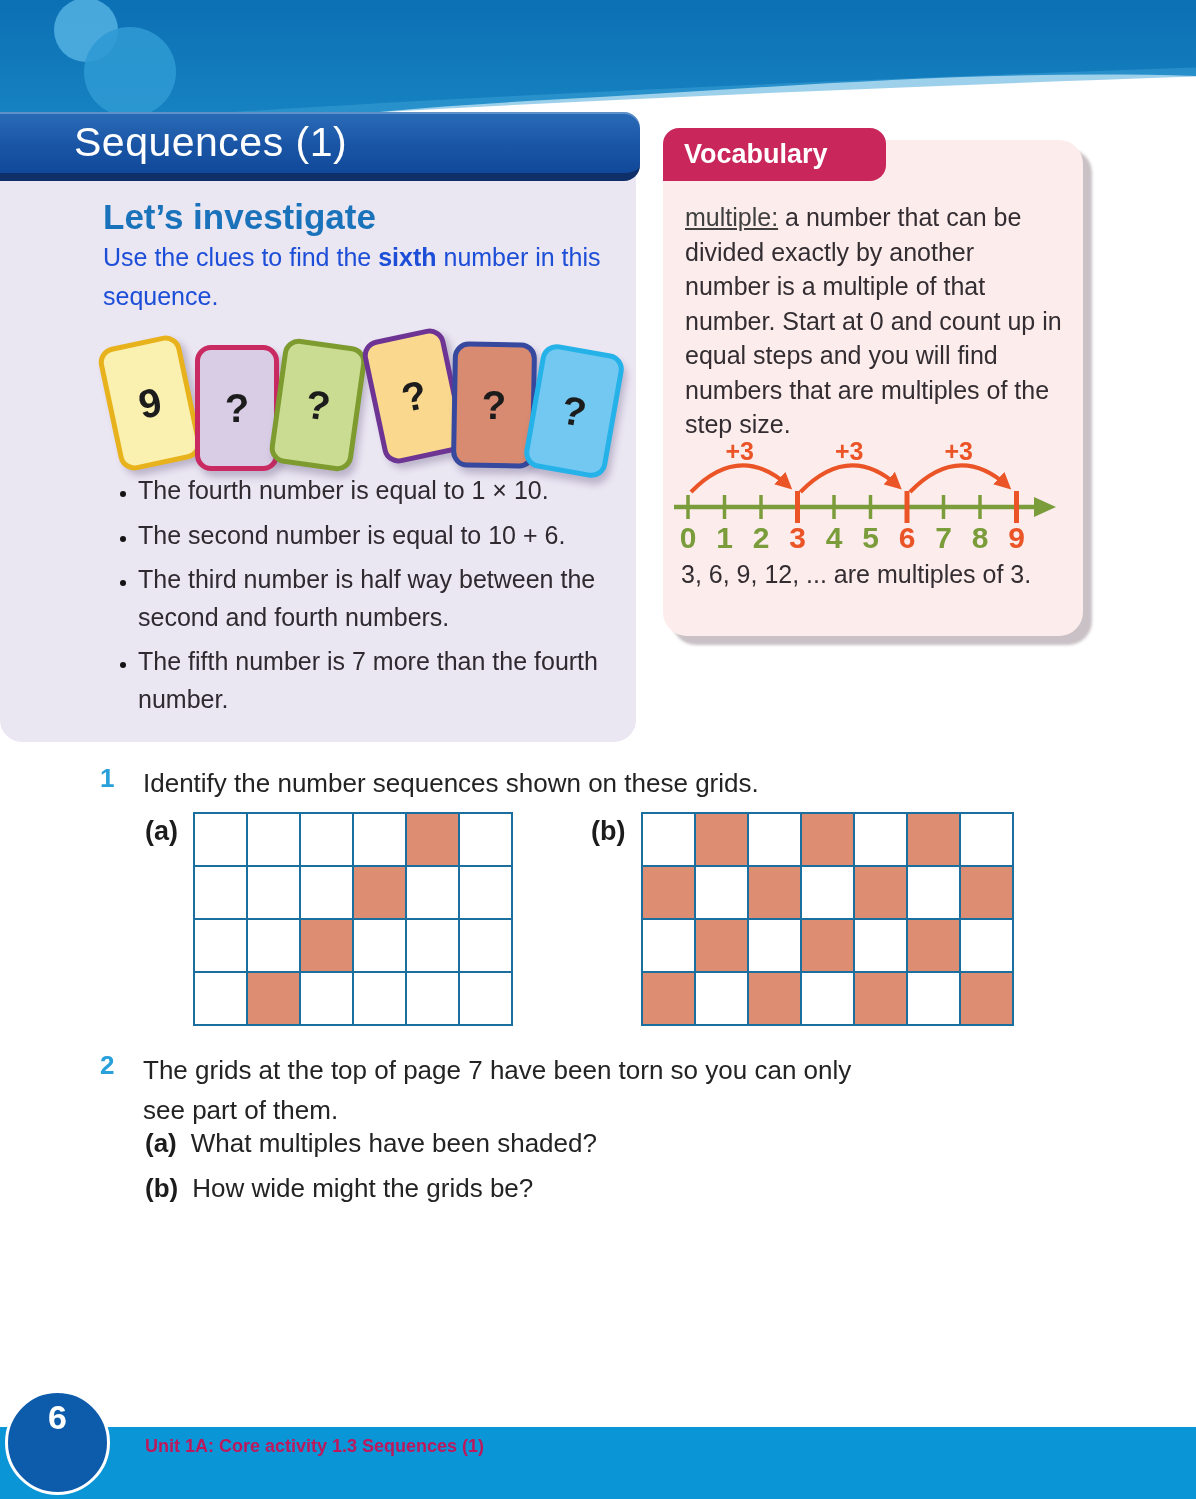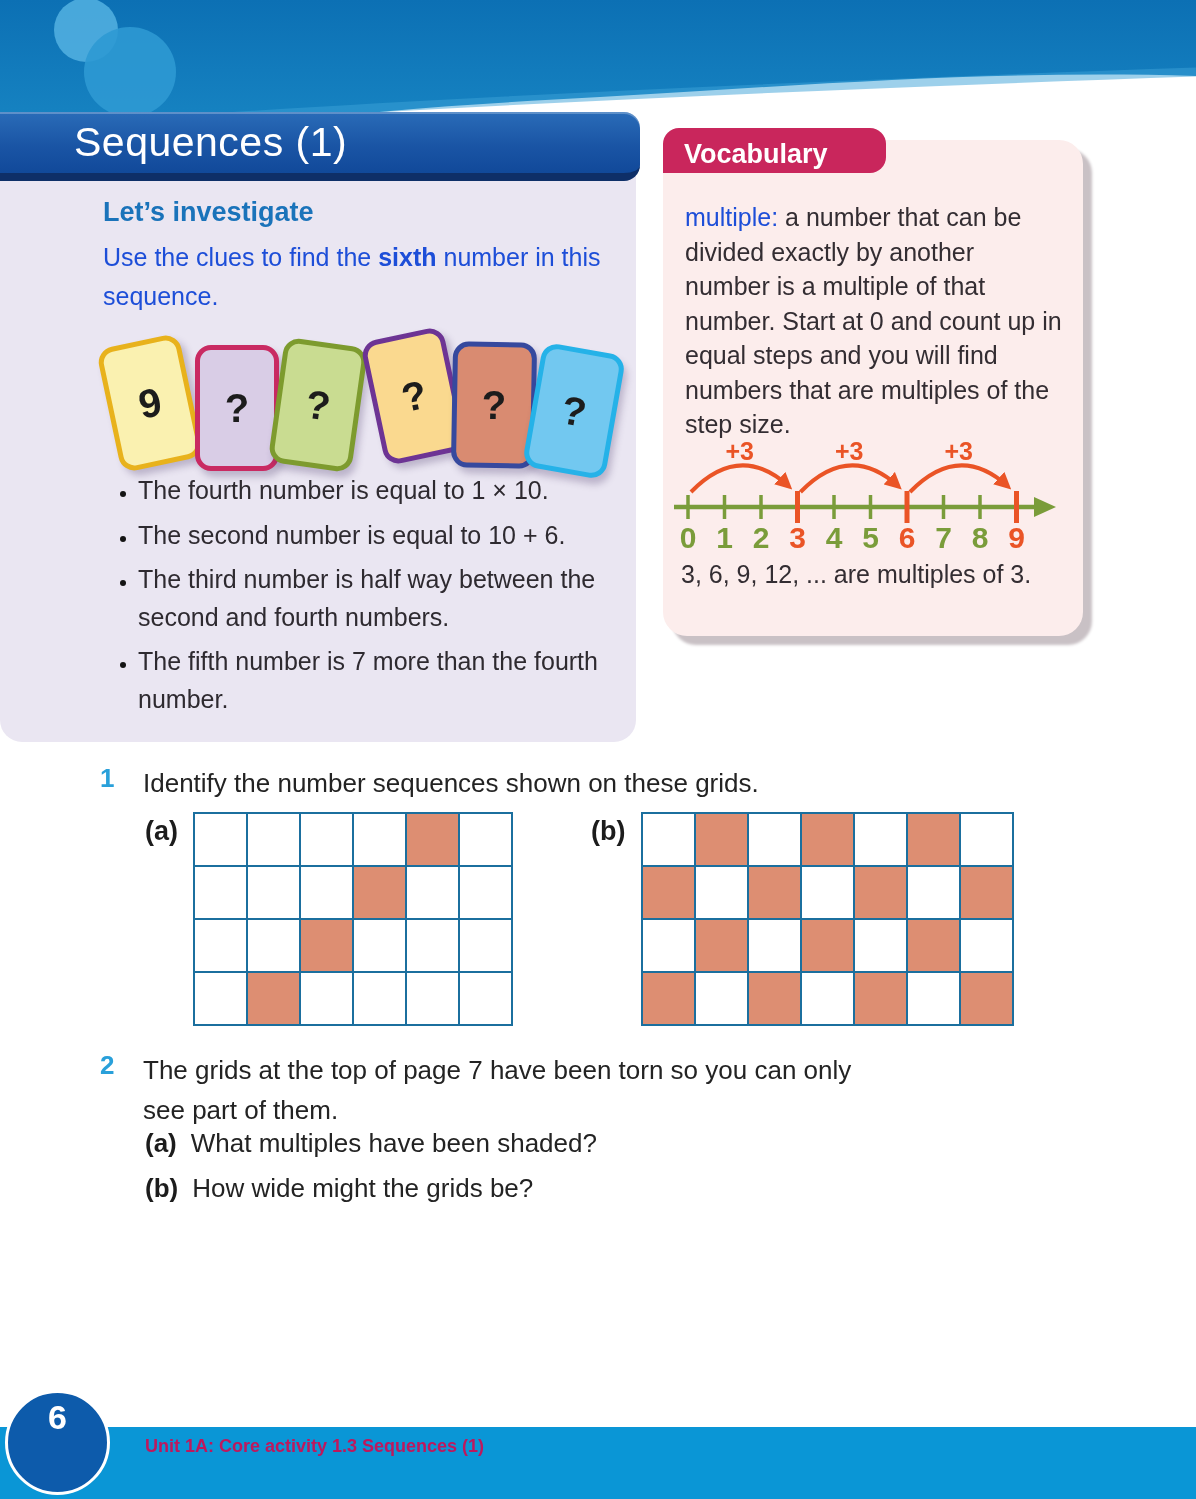--- a/index.html
+++ b/index.html
@@ -13,44 +13,44 @@
   .title-bar{position:absolute;left:0;top:112px;width:640px;height:61px;z-index:3;
              background:linear-gradient(180deg,#2a6cb8 0%,#1a55a5 55%,#11499a 100%);
              border-bottom:8px solid #0e2f68;border-radius:0 16px 16px 0;
              box-shadow:inset 0 2px 0 rgba(255,255,255,.25);}
   .title-bar h1{margin:0;padding-left:74px;line-height:61px;font-size:41px;font-weight:400;
                 color:#fff;letter-spacing:.5px;}
 
   
   .inv-panel{position:absolute;left:0;top:150px;width:636px;height:592px;z-index:2;
              background:#eae6f2;border-radius:0 22px 22px 22px;}
-  .inv-heading{position:absolute;left:103px;top:47px;font-size:27px;font-weight:700;color:#1a73ba;}
+  .inv-heading{position:absolute;left:103px;top:47px;font-size:35px;font-weight:700;color:#1a73ba;}
   .inv-intro{position:absolute;left:103px;top:88px;width:512px;font-size:25px;line-height:1.55;color:#1d4ed8;}
   .cards-wrap{position:absolute;left:0;top:0;width:636px;height:592px;}
   .card{position:absolute;width:74px;height:116px;border:5px solid #888;border-radius:16px;
         display:flex;align-items:center;justify-content:center;font-size:40px;font-weight:700;
         color:#1c1c1c;box-shadow:4px 6px 7px rgba(70,50,100,.28);}
   .card:nth-child(1){left:108px;top:190px;transform:rotate(-12deg);}
   .card:nth-child(2){left:195px;top:195px;transform:rotate(0deg);}
   .card:nth-child(3){left:276px;top:192px;transform:rotate(8deg);}
   .card:nth-child(4){left:372px;top:183px;transform:rotate(-12deg);}
   .card:nth-child(5){left:452px;top:192px;transform:rotate(1deg);}
   .card:nth-child(6){left:532px;top:198px;transform:rotate(10deg);}
   .clues{position:absolute;left:100px;top:322px;width:532px;margin:0;padding-left:38px;}
   .clues li{font-size:25px;line-height:1.5;margin-bottom:7px;color:#2e2a30;}
   .clues li::marker{color:#141414;font-size:.75em;}
 
   
   .vocab-box{position:absolute;left:663px;top:140px;width:420px;height:496px;z-index:2;
              background:#fcedec;border-radius:24px;box-shadow:9px 9px 3px #c9c1c5;}
-  .vocab-tab{position:absolute;left:663px;top:128px;width:223px;height:45px;z-index:4;
+  .vocab-tab{position:absolute;left:663px;top:128px;width:223px;height:53px;z-index:4;
              background:#c9265c;border-radius:16px 16px 16px 0;}
   .vocab-tab span{display:block;padding-left:21px;line-height:53px;font-size:27px;font-weight:700;color:#fff;}
   .vocab-text{position:absolute;left:22px;top:60px;width:378px;font-size:25px;line-height:1.38;color:#332d32;}
-  .vocab-term{color:#1d4ed8;}
+  .vocab-term{color:#404040;text-decoration:underline;}
   .numberline{position:absolute;left:9px;top:300px;}
   .vocab-caption{position:absolute;left:18px;top:420px;width:390px;font-size:25px;color:#332d32;}
 
   
   .q-num{position:absolute;font-size:26px;font-weight:700;color:#29a0da;}
   .q-text{position:absolute;font-size:26px;color:#232323;line-height:1.55;}
   .part-label{font-weight:700;color:#1c1c1c;}
   .grid-label{position:absolute;font-size:27px;font-weight:700;color:#1c1c1c;}
   .grid{position:absolute;border-top:2px solid var(--grid-line);border-left:2px solid var(--grid-line);}
   .grid-row{display:flex;}

